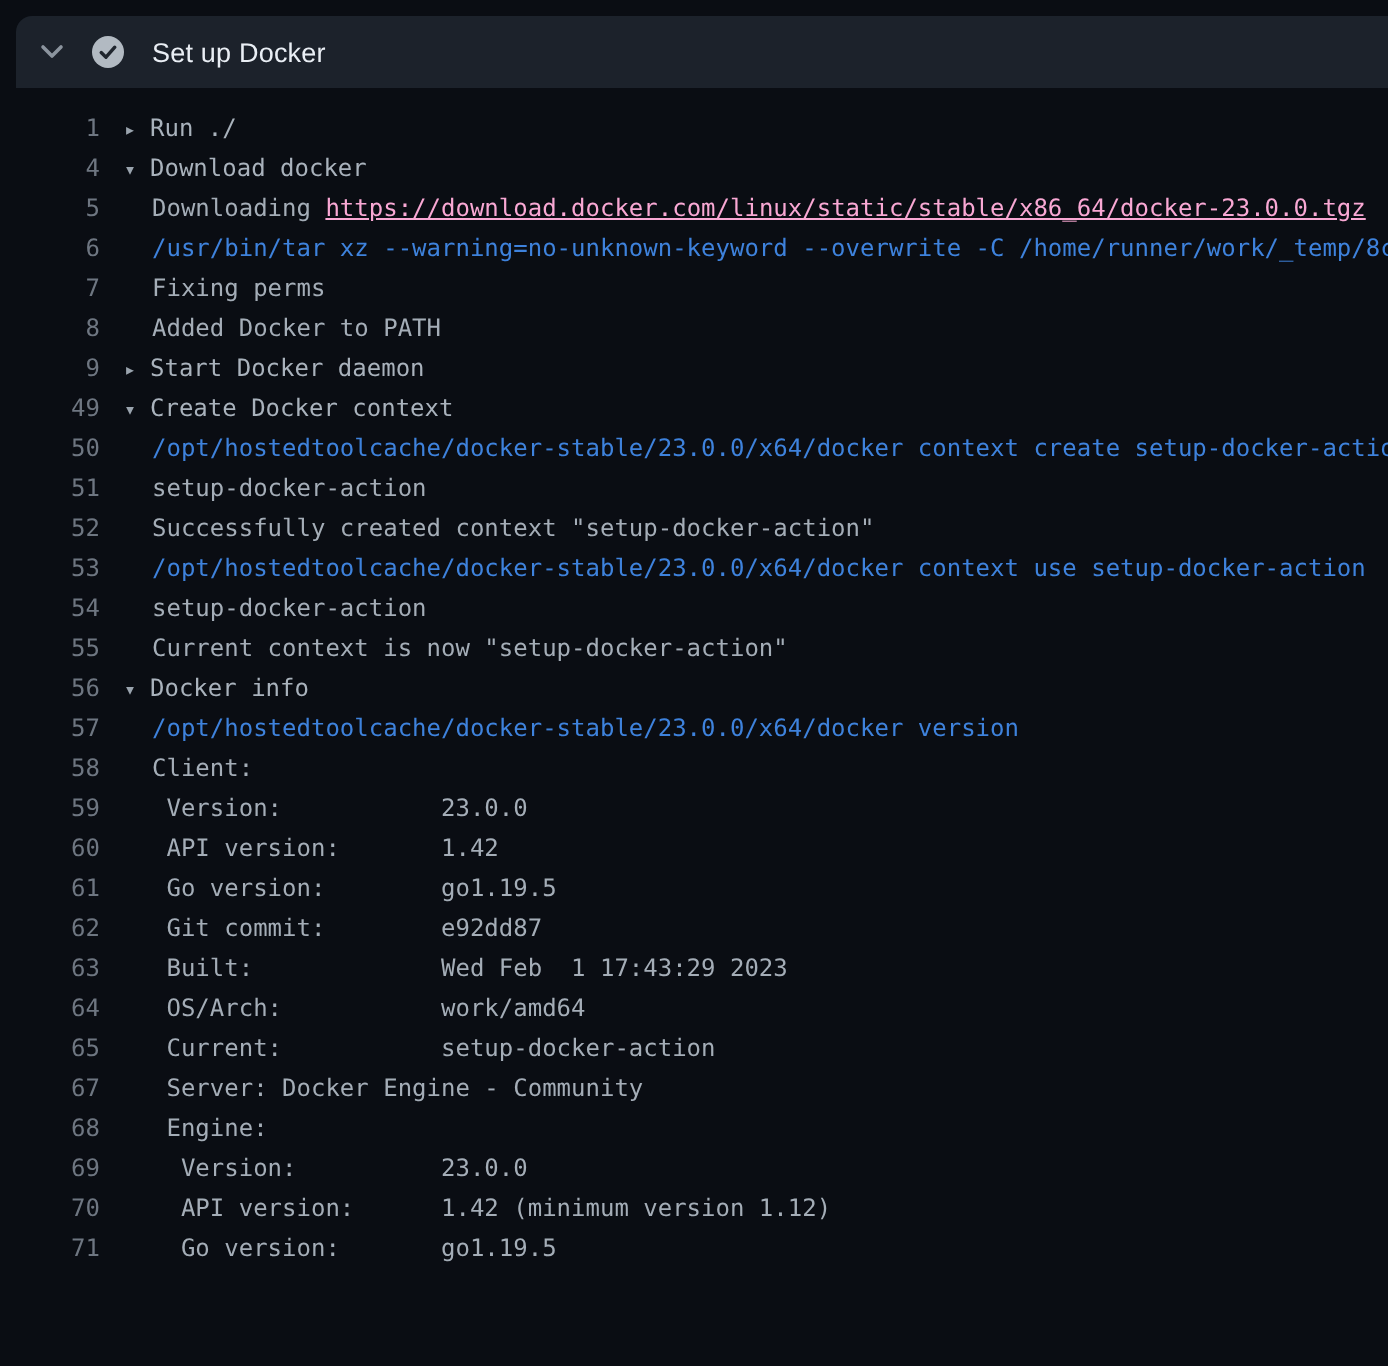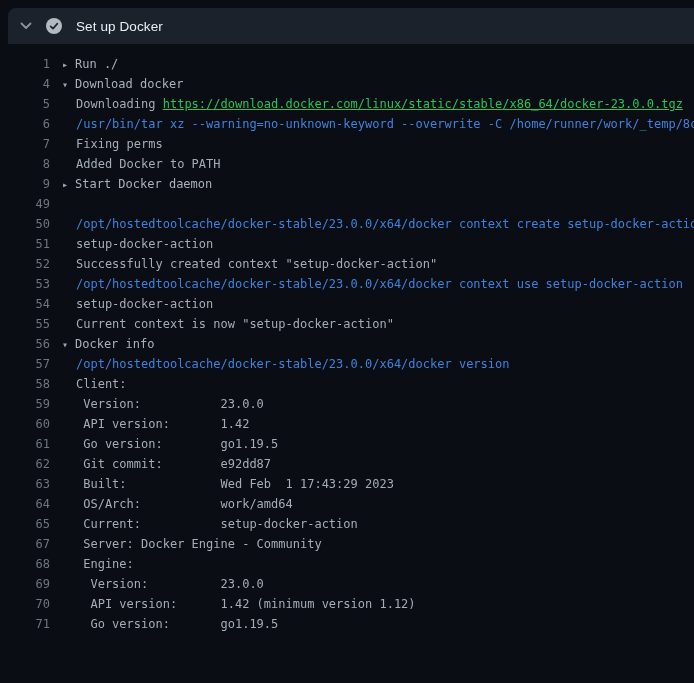--- a/index.html
+++ b/index.html
@@ -29,21 +29,21 @@
   .num {
     flex:0 0 50px; width:50px; text-align:right; color:#6e7681;
     text-decoration:none; cursor:pointer; user-select:none;
   }
   .content { padding-left:12px; }
   .content.indent { padding-left:26px; }
   .marker { display:inline-block; width:13px; color:#9aa4ae; font-size:10px; }
   .group { color:#a9b2bc; cursor:pointer; }
   .command { color:#3e82dc; }
   .output { color:#a4adb7; }
-  .loglink { color:#22c55e; text-decoration:underline; cursor:pointer; }
+  .loglink { color:#f9a8d4; text-decoration:underline; cursor:pointer; }
 </style>
 </head>
 <body>
 
 <div class="page">
 
   <div class="step-header">
     <span class="chev">
       <svg width="12" height="8" viewBox="0 0 12 8">
         <path d="M1.5 1.5 L6 6 L10.5 1.5" fill="none" stroke="#8b949e" stroke-width="1.8" stroke-linecap="round" stroke-linejoin="round"></path>
@@ -59,21 +59,21 @@
   </div>
 
   <div class="log" id="log">
       <div class="row"><a class="num">1</a><div class="content group"><span class="marker">▸</span><span>Run ./</span></div></div>
       <div class="row"><a class="num">4</a><div class="content group"><span class="marker">▾</span><span>Download docker</span></div></div>
       <div class="row"><a class="num">5</a><div class="content indent output"><span>Downloading </span><a class="loglink">https://download.docker.com/linux/static/stable/x86_64/docker-23.0.0.tgz</a></div></div>
       <div class="row"><a class="num">6</a><div class="content indent command">/usr/bin/tar xz --warning=no-unknown-keyword --overwrite -C /home/runner/work/_temp/8c91</div></div>
       <div class="row"><a class="num">7</a><div class="content indent output">Fixing perms</div></div>
       <div class="row"><a class="num">8</a><div class="content indent output">Added Docker to PATH</div></div>
       <div class="row"><a class="num">9</a><div class="content group"><span class="marker">▸</span><span>Start Docker daemon</span></div></div>
-      <div class="row"><a class="num">49</a></div>
+      <div class="row"><a class="num">49</a><div class="content group"><span class="marker">▾</span><span>Create Docker context</span></div></div>
       <div class="row"><a class="num">50</a><div class="content indent command">/opt/hostedtoolcache/docker-stable/23.0.0/x64/docker context create setup-docker-action</div></div>
       <div class="row"><a class="num">51</a><div class="content indent output">setup-docker-action</div></div>
       <div class="row"><a class="num">52</a><div class="content indent output">Successfully created context "setup-docker-action"</div></div>
       <div class="row"><a class="num">53</a><div class="content indent command">/opt/hostedtoolcache/docker-stable/23.0.0/x64/docker context use setup-docker-action</div></div>
       <div class="row"><a class="num">54</a><div class="content indent output">setup-docker-action</div></div>
       <div class="row"><a class="num">55</a><div class="content indent output">Current context is now "setup-docker-action"</div></div>
       <div class="row"><a class="num">56</a><div class="content group"><span class="marker">▾</span><span>Docker info</span></div></div>
       <div class="row"><a class="num">57</a><div class="content indent command">/opt/hostedtoolcache/docker-stable/23.0.0/x64/docker version</div></div>
       <div class="row"><a class="num">58</a><div class="content indent output">Client:</div></div>
       <div class="row"><a class="num">59</a><div class="content indent output"> Version:           23.0.0</div></div>

